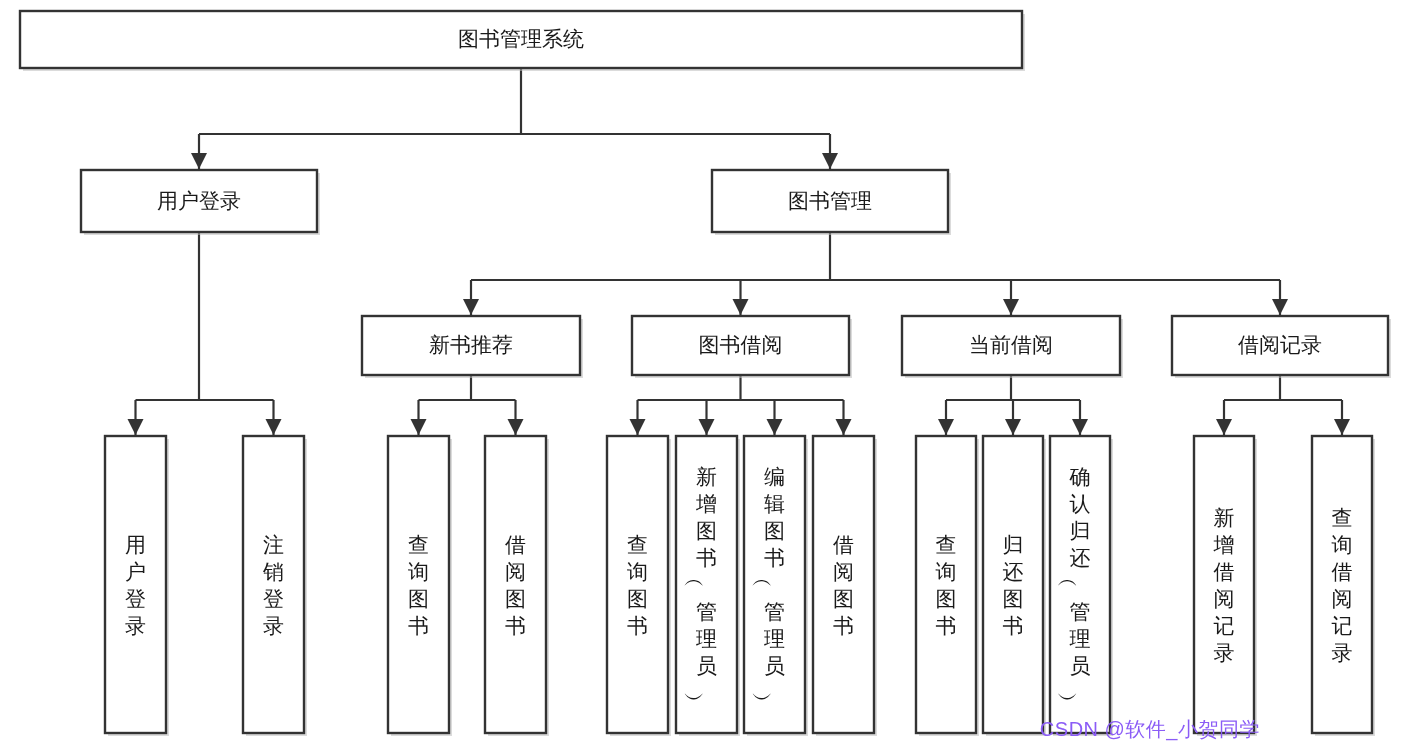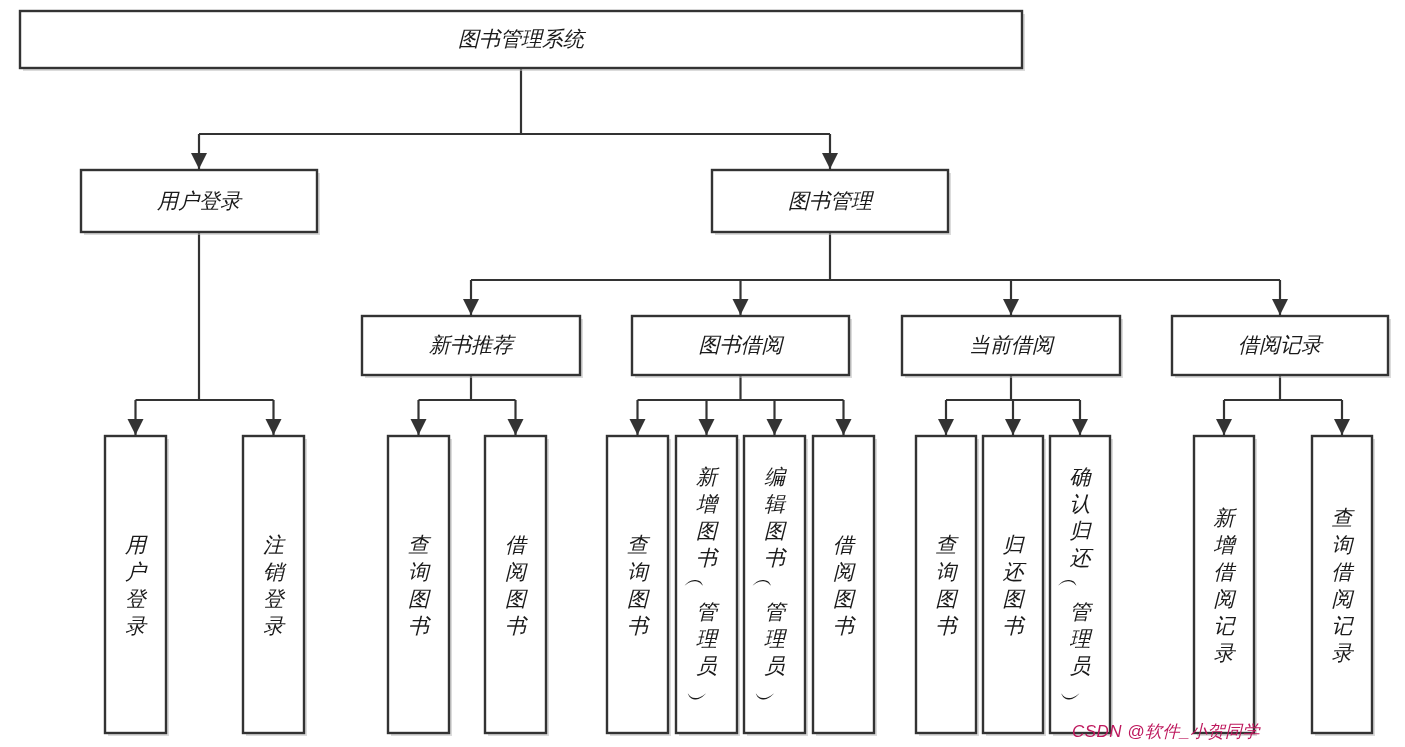--- a/index.html
+++ b/index.html
@@ -11,21 +11,20 @@
     width: 1405px;
     height: 747px;
     font-family: "Liberation Sans", "DejaVu Sans", sans-serif;
     overflow: hidden;
     position: relative;
   }
   #diagram-root {
     position: relative;
     width: 1270px;
     height: 747px;
-    font-style: italic;
   }
   svg#flow {
     position: absolute;
     left: 0;
     top: 0;
     width: 1405px;
     height: 747px;
   }
   .node-box {
     fill: #ffffff;
@@ -52,22 +51,22 @@
     fill: #1a1a1a;
     font-family: "Liberation Sans", "DejaVu Sans", sans-serif;
     font-size: 21px;
     text-anchor: middle;
   }
   .watermark {
     position: absolute;
     right: 10px;
     bottom: 4px;
     font-family: "Liberation Sans", "DejaVu Sans", sans-serif;
-    font-size: 17px;
-    color: #be185d;
+    font-size: 20px;
+    color: #8b5cf6;
     letter-spacing: 0.5px;
     white-space: nowrap;
     user-select: none;
   }
 </style>
 </head>
 <body>
 
 <div id="diagram-root">
   <svg id="flow" viewBox="0 0 1405 747">

